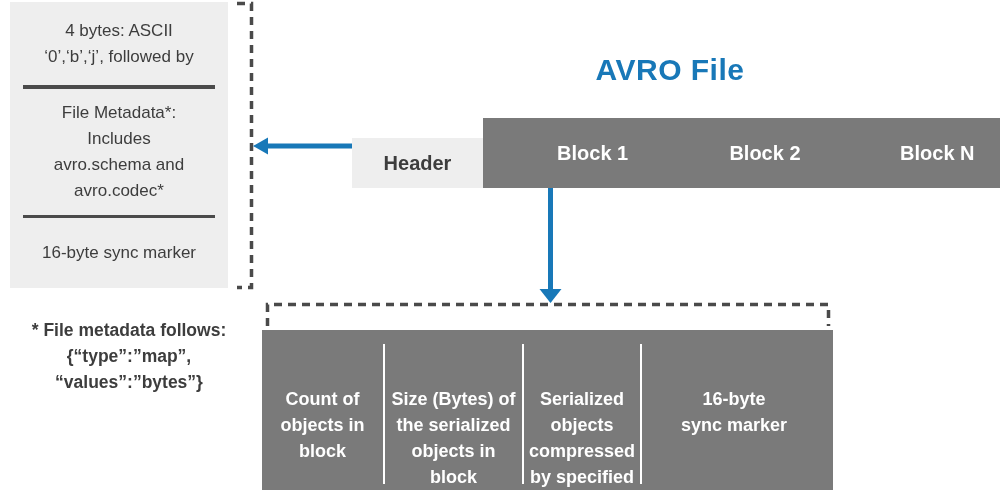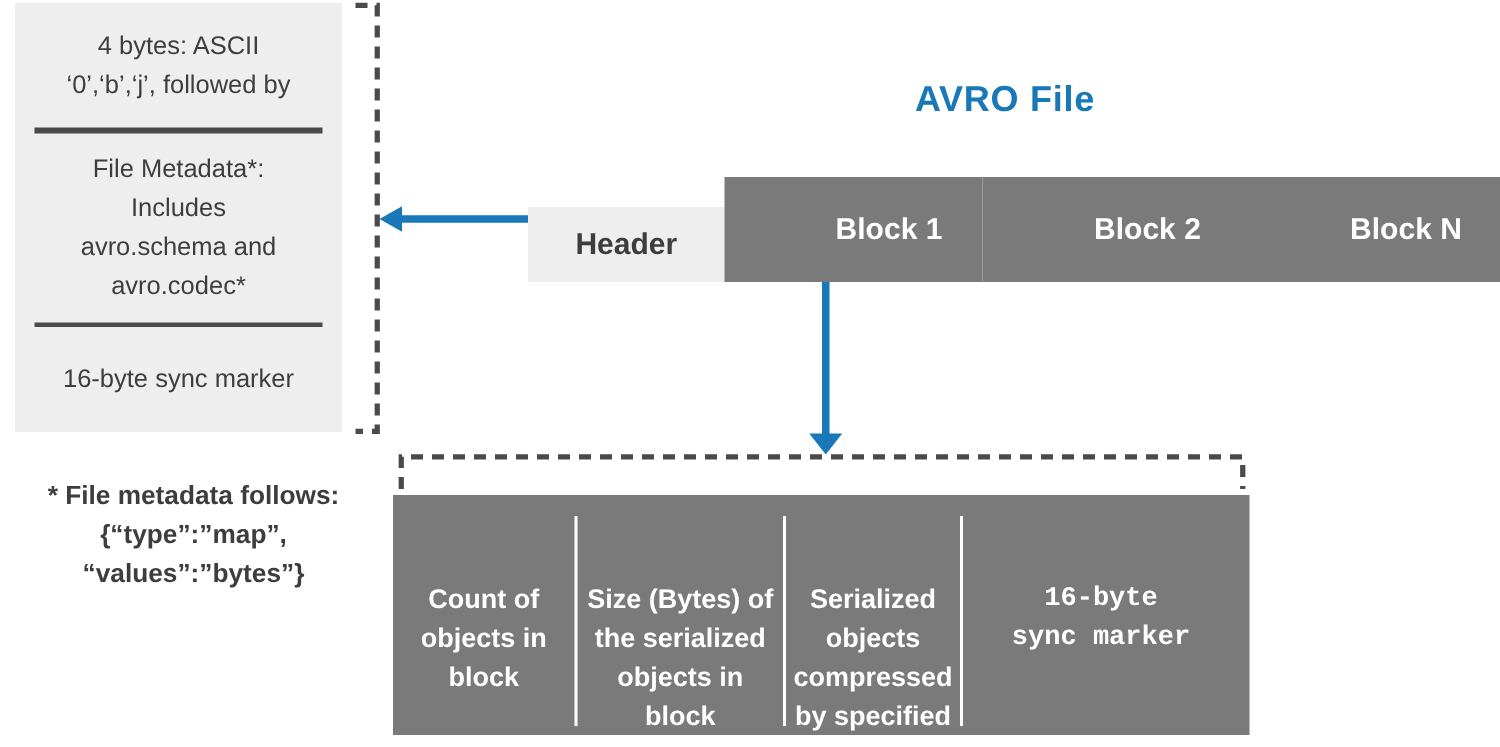--- a/index.html
+++ b/index.html
@@ -54,21 +54,21 @@
     flex: none;
   }
 
   
   .title {
     position: absolute;
     left: 520px; top: 53px;
     width: 300px;
     text-align: center;
     color: var(--accent_blue);
-    font-size: 24px;
+    font-size: 30px;
     font-weight: 700;
     letter-spacing: 0.5px;
     z-index: 1;
   }
 
   
   .file-bar {
     position: absolute;
     left: 352px; top: 118px;
     width: 648px; height: 70px;
@@ -112,21 +112,21 @@
     color: var(--white_text);
     font-size: 18px;
     font-weight: 600;
     line-height: 26px;
     flex: none;
     margin-top: 32px;
   }
   .bcell.c1 { width: 121px; }
   .bcell.c2 { width: 137px; border-radius: 10px; }
   .bcell.c3 { width: 116px; }
-  .bcell.c4 { width: 184px; font-family: Liberation Mono, monospace; }
+  .bcell.c4 { width: 184px; }
   .bsep {
     width: 2px;
     height: 140px;
     margin-top: 14px;
     background: var(--white_text);
     flex: none;
   }
 
   
   .footnote {

